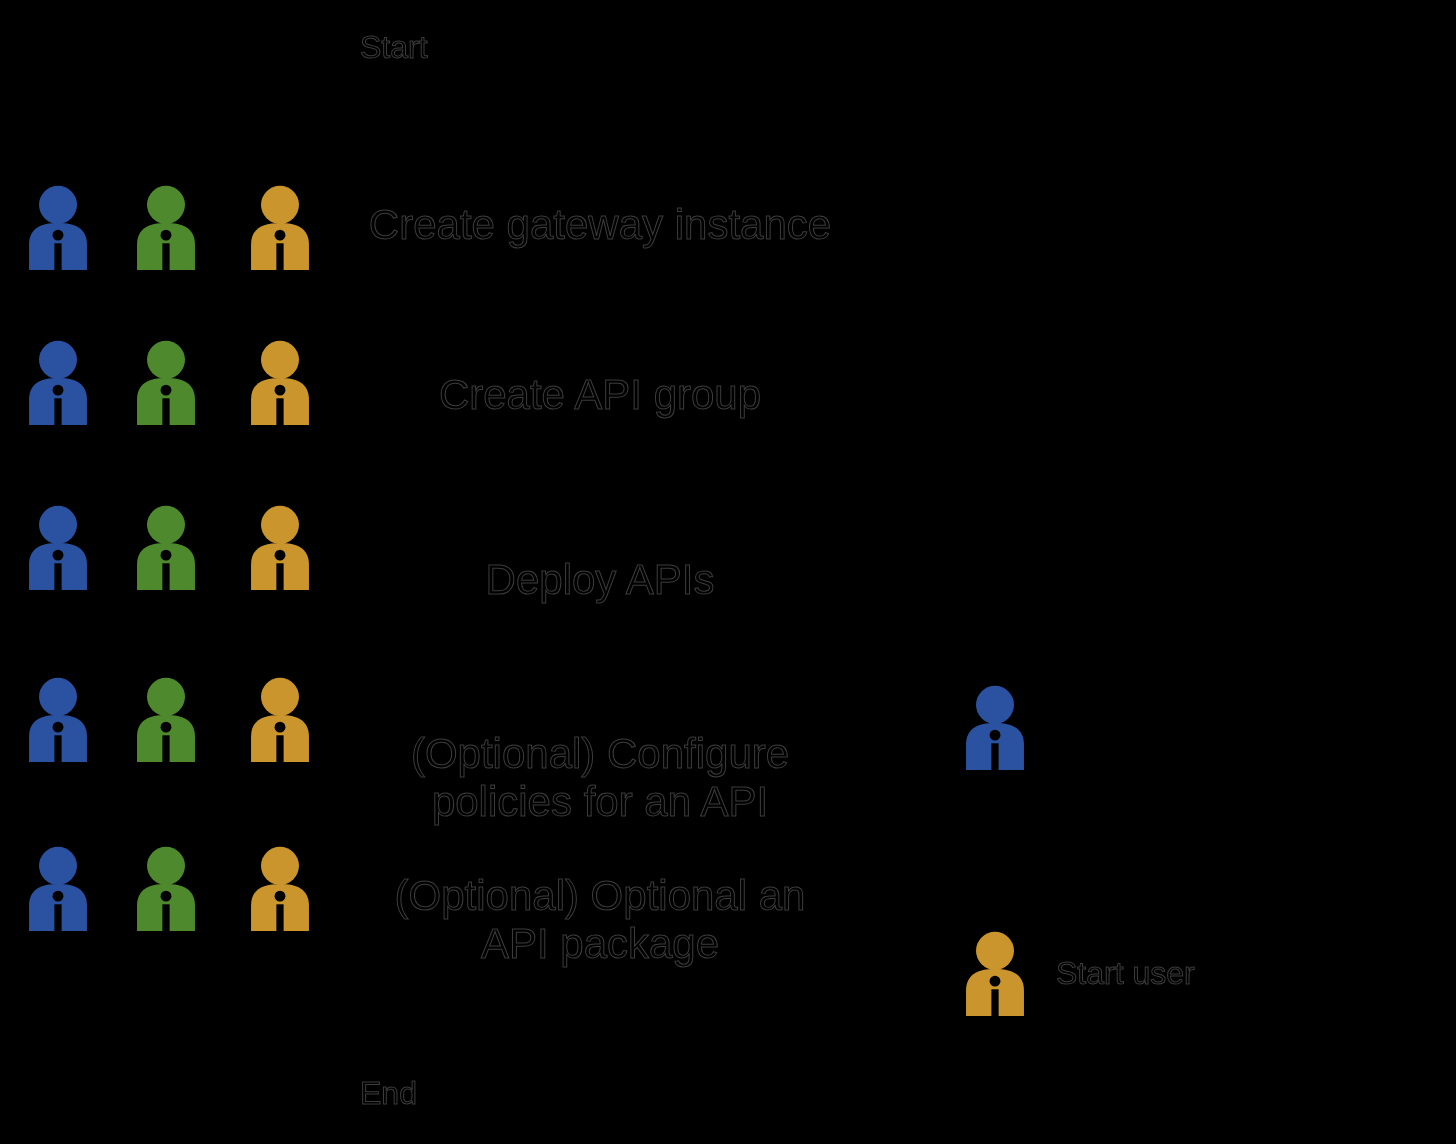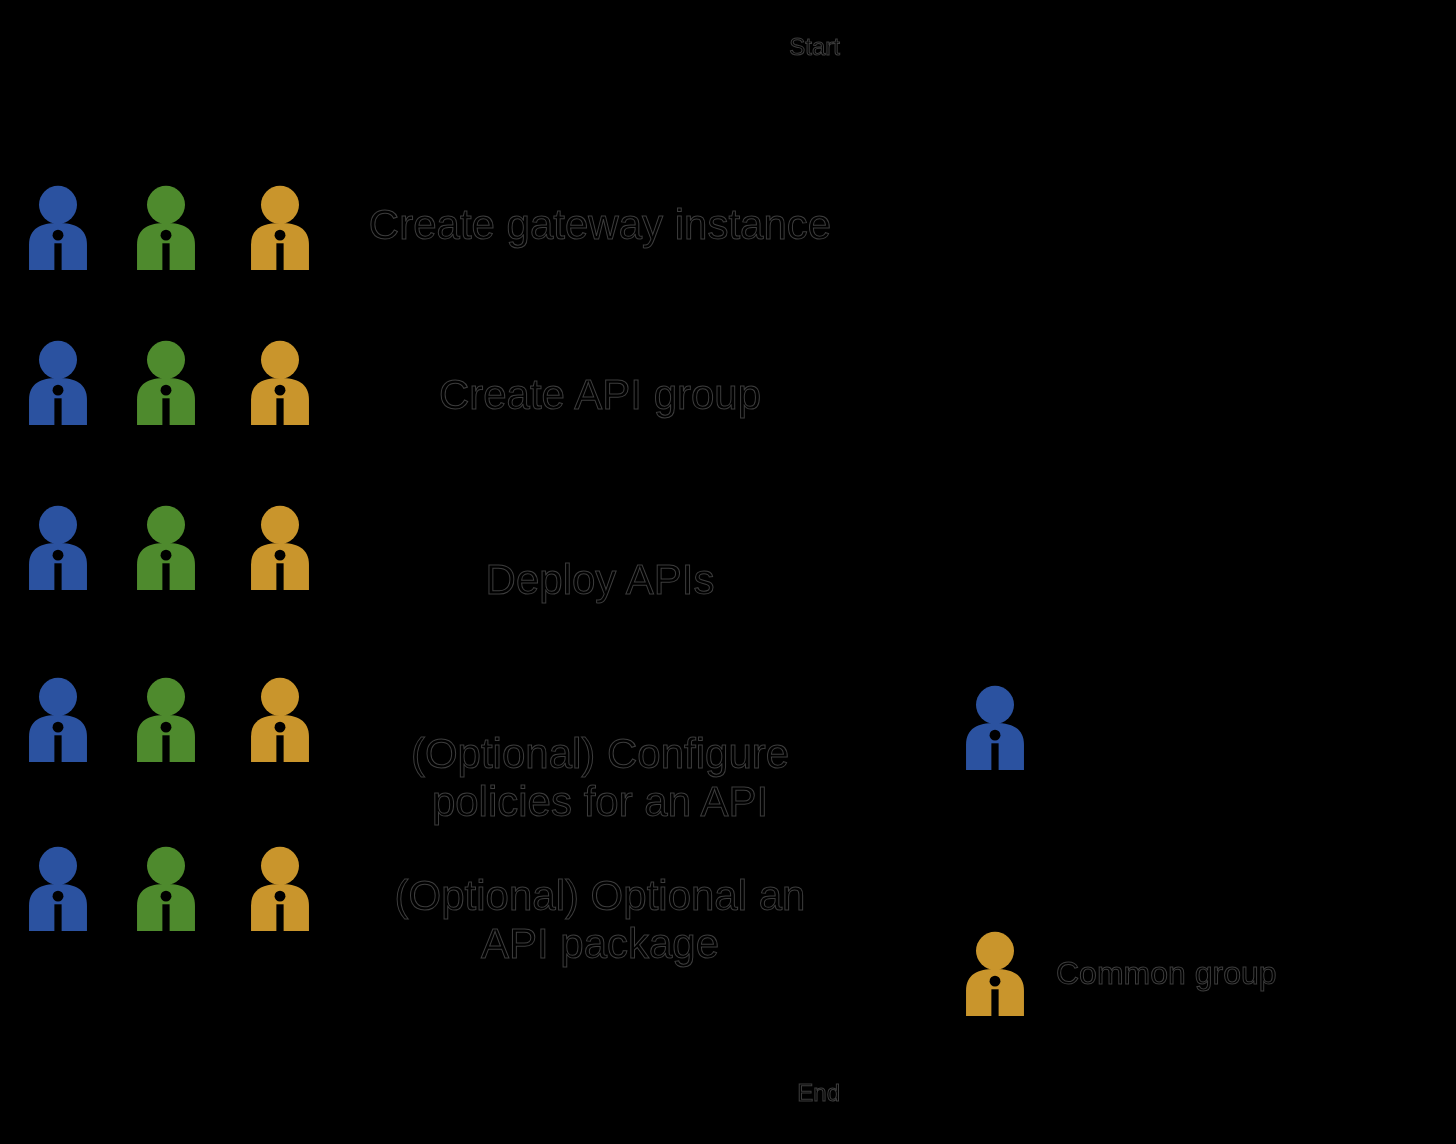--- a/index.html
+++ b/index.html
@@ -17,22 +17,22 @@
   
   .ghost-text {
     color: #000000;
     -webkit-text-stroke: 1px #3d3d3d;
     text-stroke: 1px #3d3d3d;
   }
   .flow-label {
     position: absolute;
     left: 360px;
     width: 480px;
-    text-align: right;
-    font-size: 24px;
+    text-align: left;
+    font-size: 32px;
     line-height: 48px;
     font-weight: 400;
   }
   .step-label {
     position: absolute;
     left: 360px;
     width: 480px;
     text-align: center;
     font-size: 42px;
     line-height: 48px;
@@ -167,18 +167,18 @@
 
   <div class="legend-item" style="top:684px">
     <svg class="person" viewBox="0 0 70 95" style="color: rgb(43, 82, 160);">
         <use href="#person-shape"></use>
       </svg>
   </div>
   <div class="legend-item" style="top:930px">
     <svg class="person" viewBox="0 0 70 95" style="color: rgb(201, 149, 44);">
         <use href="#person-shape"></use>
       </svg>
-    <span class="legend-label ghost-text">Common group</span>
+    <span class="legend-label ghost-text">Start user</span>
   </div>
 
   <div class="flow-label ghost-text" style="top:1069px">End</div>
 
 </div>
 
 </body></html>

